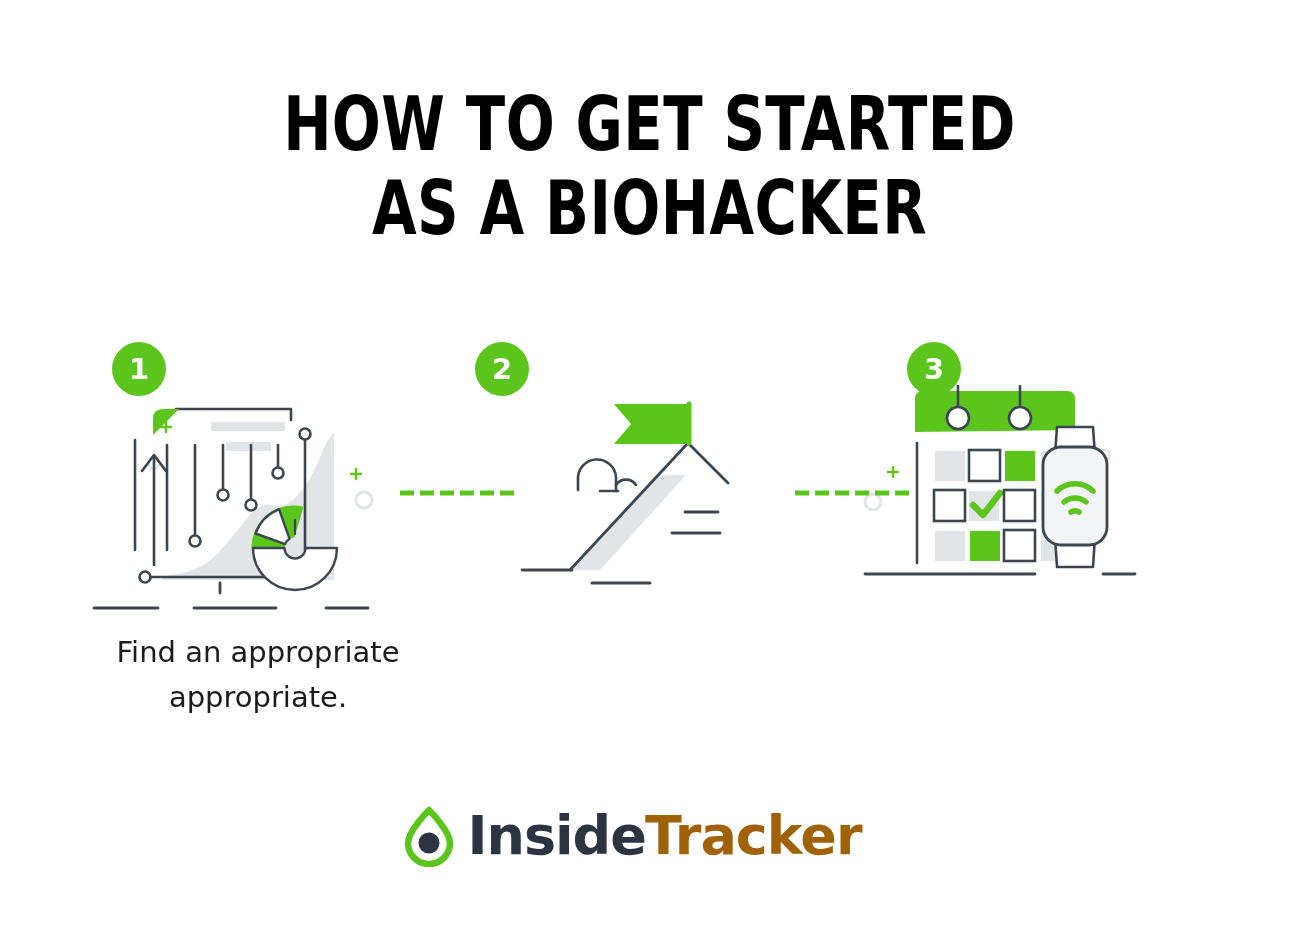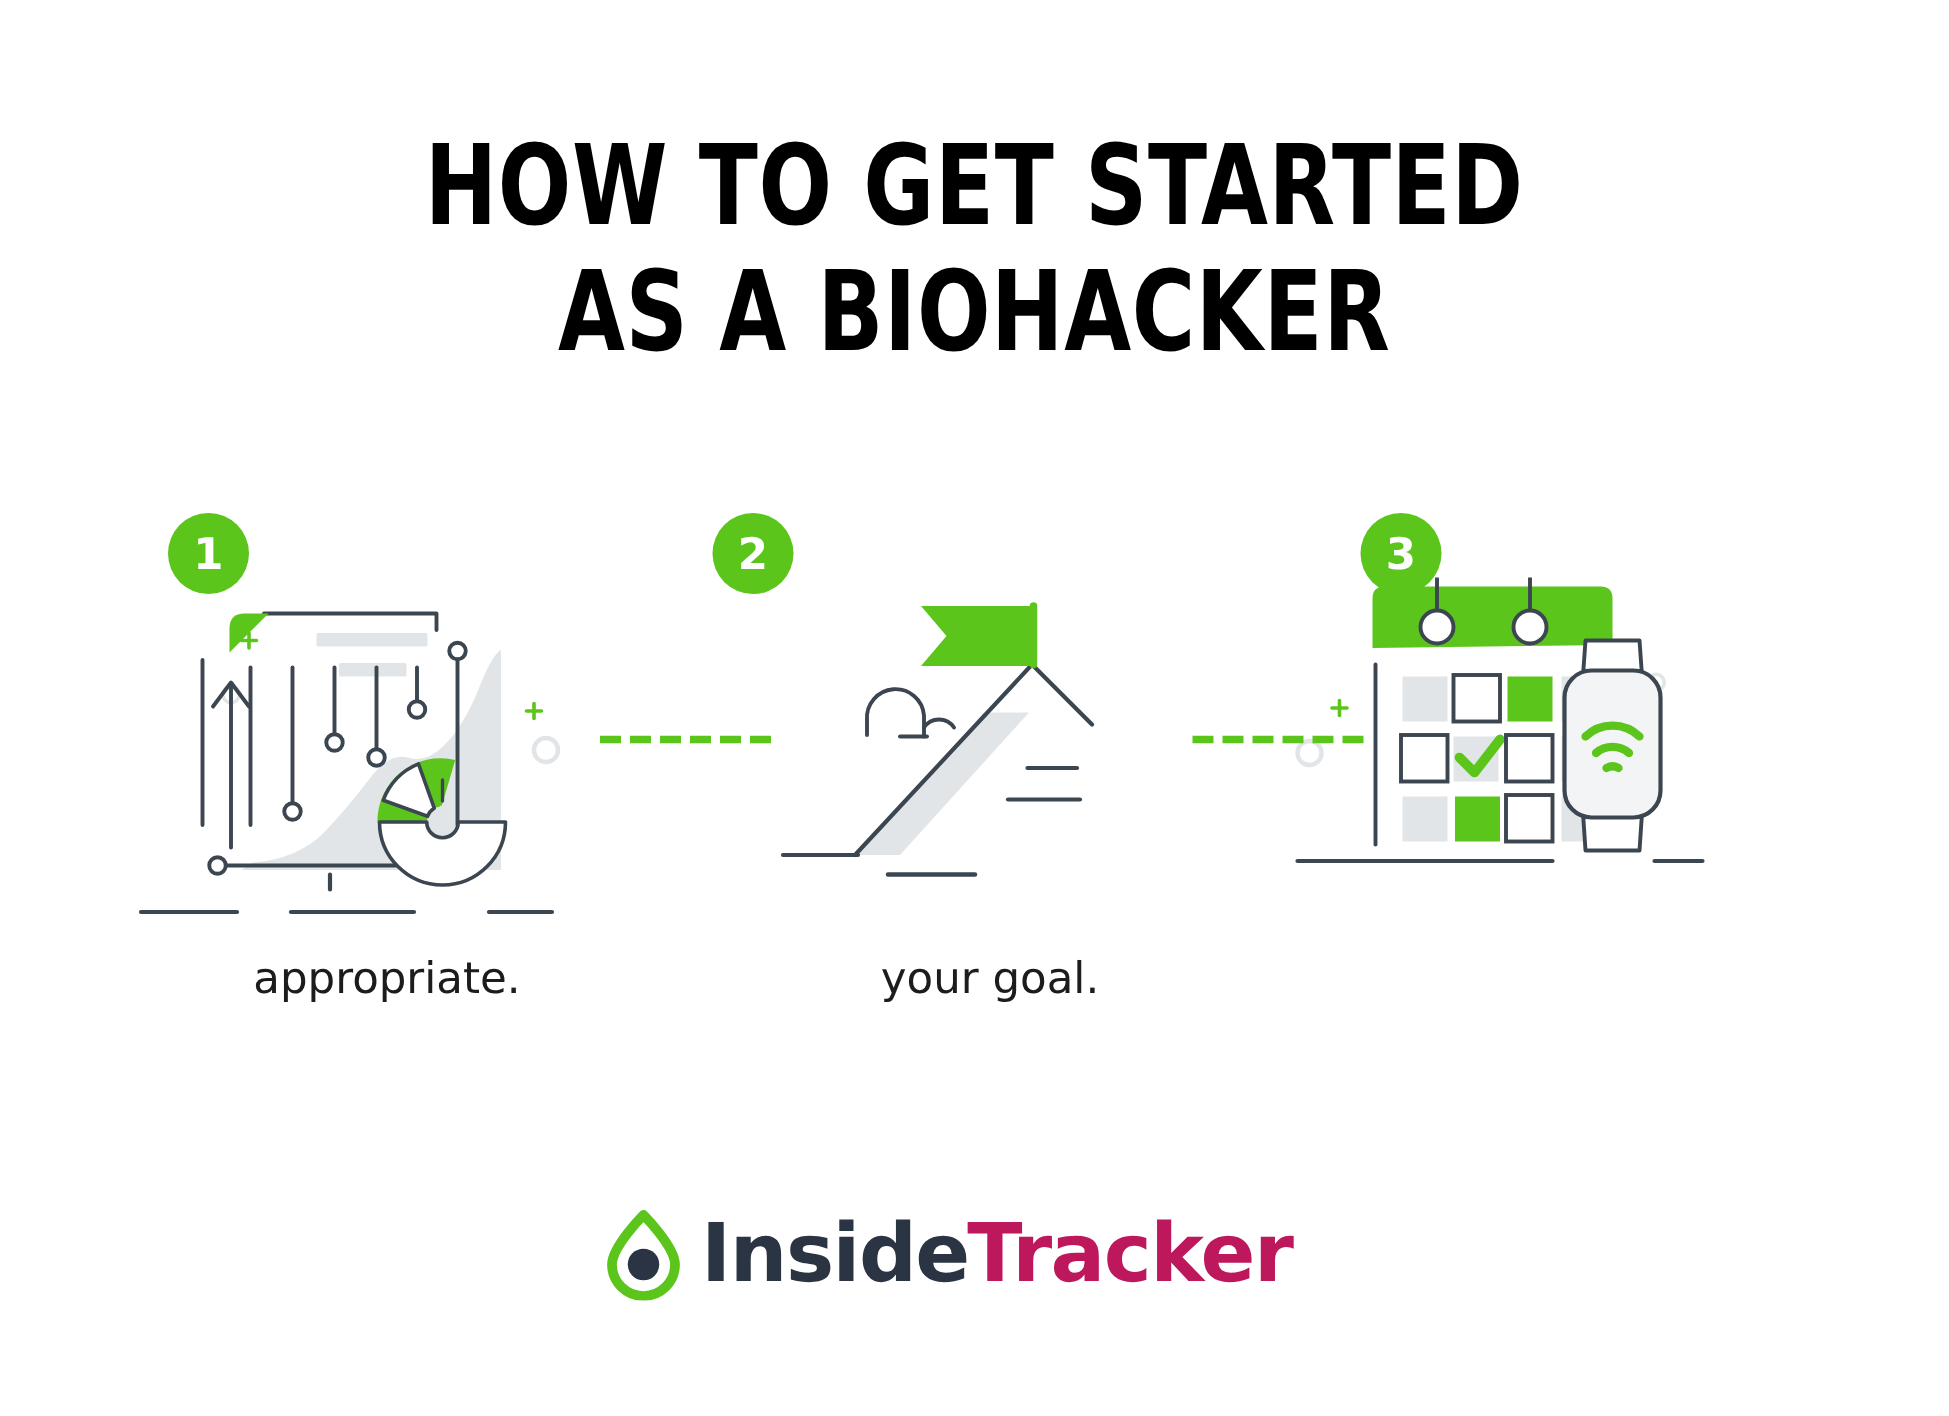--- a/index.html
+++ b/index.html
@@ -123,21 +123,21 @@
     gap: 9px;
   }
   .logo-word {
     font-family: "DejaVu Sans", sans-serif;
     font-weight: bold;
     font-size: 54px;
     line-height: 60px;
     letter-spacing: -1px;
   }
   .logo-inside { color: #2b3442; }
-  .logo-tracker { color: #be185d; }
+  .logo-tracker { color: #a16207; }
 </style>
 </head>
 <body>
 
 <div class="infographic">
 
   <div class="title-block">
     <div class="title-line">HOW TO GET STARTED</div>
     <div class="title-line">AS A BIOHACKER</div>
   </div>
@@ -216,20 +216,21 @@
           <g stroke="#3c4651" stroke-width="2.8" stroke-linecap="round">
             <line x1="46" y1="223" x2="110" y2="223"></line>
             <line x1="146" y1="223" x2="228" y2="223"></line>
             <line x1="278" y1="223" x2="320" y2="223"></line>
             <line x1="172" y1="198" x2="172" y2="208"></line>
           </g>
         </svg>
       </div>
 
       <div class="caption">
+        <div>Find an appropriate</div>
         <div>appropriate.</div>
       </div>
     </div>
 
     <div class="step step-2">
       <div class="badge">2</div>
 
       <div class="art">
         <svg width="420" height="240" viewBox="0 0 420 240">
 
@@ -254,21 +255,20 @@
           <g stroke="#3c4651" stroke-width="2.8" stroke-linecap="round">
             <line x1="235" y1="127" x2="268" y2="127"></line>
             <line x1="222" y1="148" x2="270" y2="148"></line>
           </g>
 
           <line x1="142" y1="198" x2="200" y2="198" stroke="#3c4651" stroke-width="3" stroke-linecap="round"></line>
         </svg>
       </div>
 
       <div class="caption">
-        <div>your goal.</div>
       </div>
     </div>
 
     <div class="step step-3">
       <div class="badge">3</div>
 
       <div class="art">
         <svg width="420" height="240" viewBox="0 0 420 240">
 
           <g stroke="#5cc51c" stroke-width="2.4" stroke-linecap="round">

